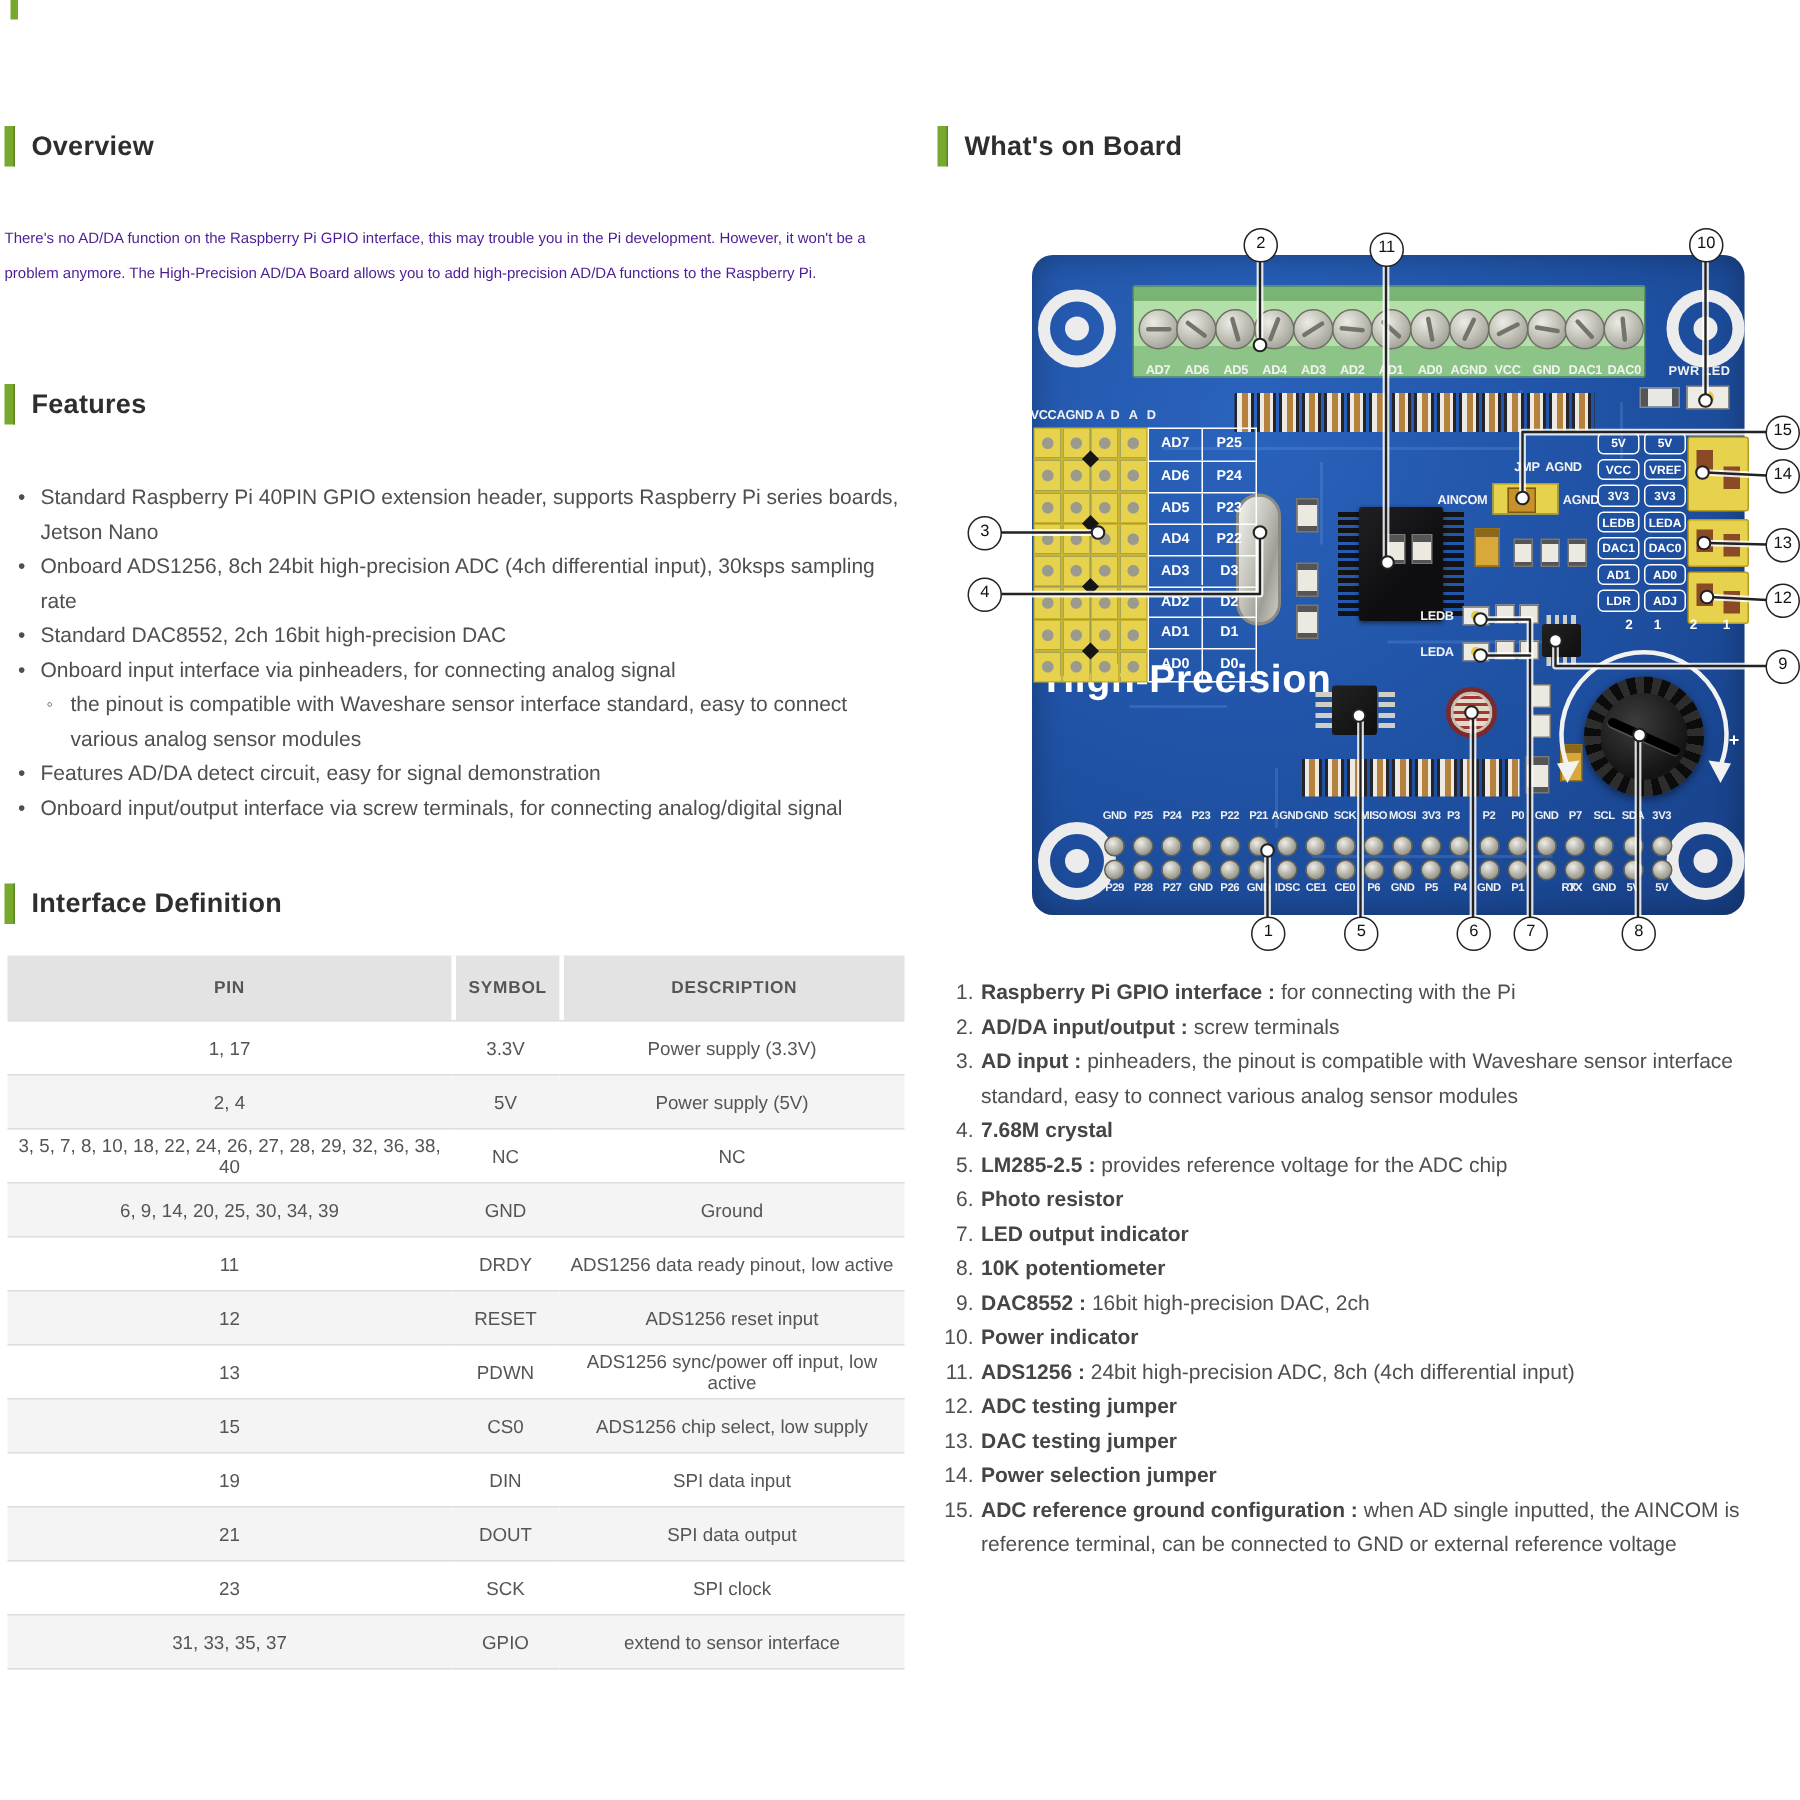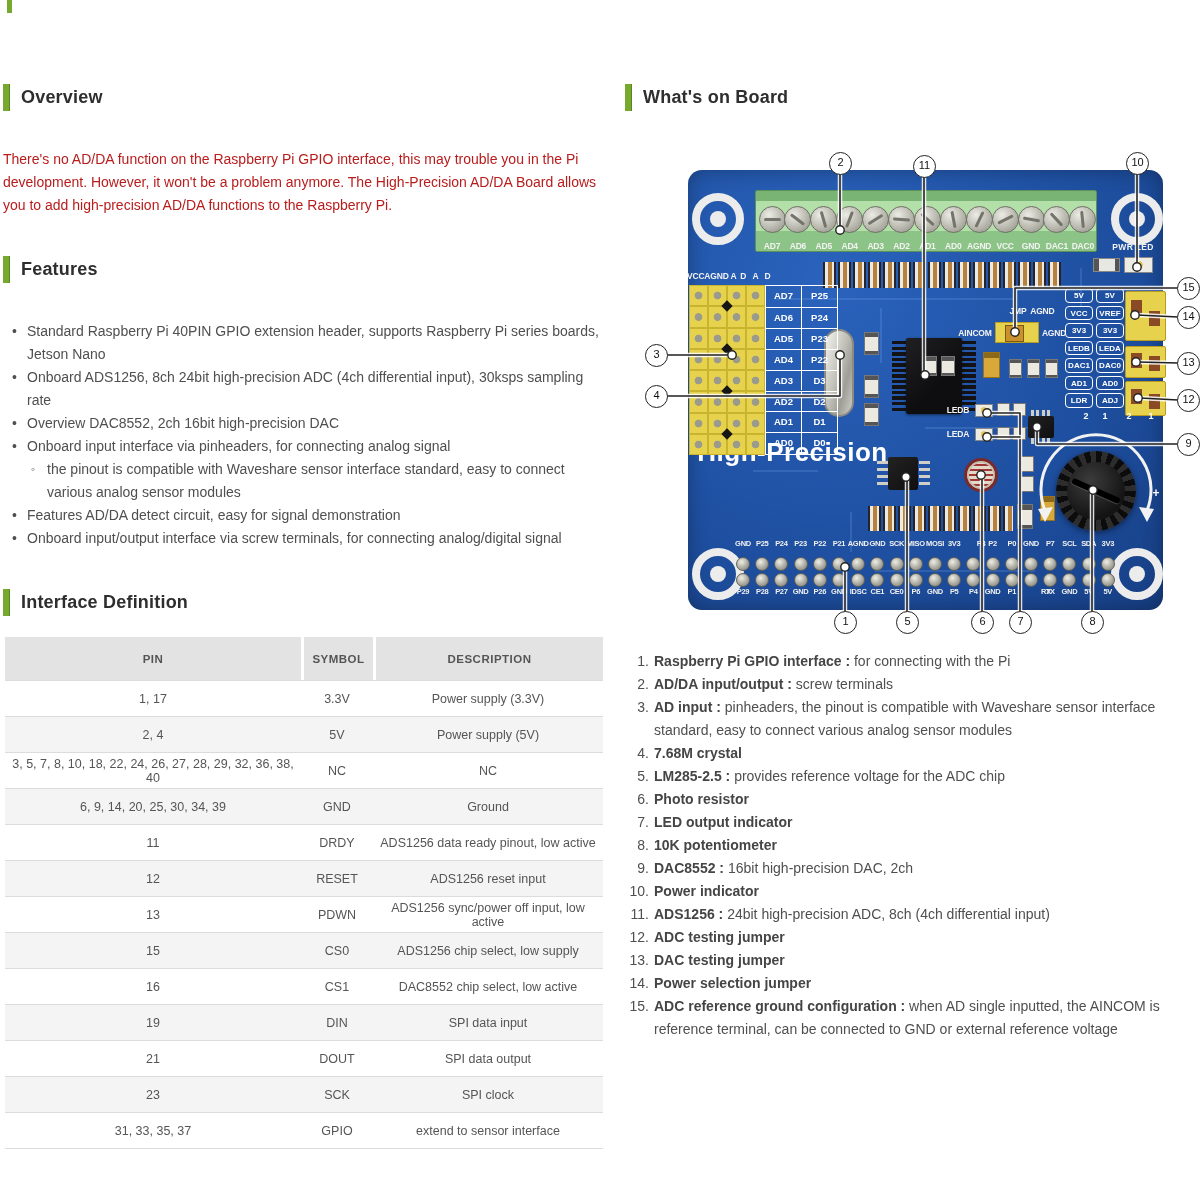--- a/index.html
+++ b/index.html
@@ -5,21 +5,21 @@
   body{margin:0;background:#fff}
   .page{position:relative;width:1200px;height:1200px;background:#fff;overflow:hidden;
         font-family:"Liberation Sans",sans-serif;color:#4f4f4f}
   .abs{position:absolute}
   
   .sec-head{position:absolute;display:flex;align-items:center;gap:11px}
   .sec-head .bar{width:6px;height:27px;background:#76a92d;border-right:1px solid #5b851e}
   .sec-head h2{margin:0;font-size:18px;font-weight:bold;color:#2e2e2e;letter-spacing:.2px}
   
   .col-left{position:absolute;left:3px;top:0;width:610px;height:1200px}
-  .para{position:absolute;left:0;top:148px;width:604px;margin:0;font-size:14px;line-height:23px;color:#b91c1c}
+  .para{position:absolute;left:0;top:148px;width:604px;margin:0;font-size:10px;line-height:23px;color:#4c1d95}
   #features-list{position:absolute;left:6px;top:320px;width:594px;margin:0;padding:0;list-style:none;
                  font-size:14px;line-height:23px;color:#4f4f4f}
   .fli{position:relative;padding-left:18px}
   .fli::before{content:"\2022";position:absolute;left:3px;color:#4f4f4f}
   .subul{margin:0;padding:0;list-style:none}
   .sli{position:relative;padding-left:20px}
   .sli::before{content:"\25E6";position:absolute;left:4px;font-size:12px;color:#4f4f4f}
   
   #pin-table{position:absolute;left:2px;top:637px;width:598px;border-collapse:separate;border-spacing:0;
              table-layout:fixed;text-align:center;color:#555}
@@ -64,21 +64,21 @@
     </div>
     <p class="para">There's no AD/DA function on the Raspberry Pi GPIO interface, this may trouble you in the Pi development. However, it won't be a problem anymore. The High-Precision AD/DA Board allows you to add high-precision AD/DA functions to the Raspberry Pi.</p>
 
     <div class="sec-head" style="left:0;top:256px">
       <span class="bar"></span>
       <h2>Features</h2>
     </div>
     <ul id="features-list">
         <li class="fli">Standard Raspberry Pi 40PIN GPIO extension header, supports Raspberry Pi series boards, Jetson Nano</li>
         <li class="fli">Onboard ADS1256, 8ch 24bit high-precision ADC (4ch differential input), 30ksps sampling rate</li>
-        <li class="fli">Overview DAC8552, 2ch 16bit high-precision DAC</li>
+        <li class="fli">Standard DAC8552, 2ch 16bit high-precision DAC</li>
         <li class="fli">Onboard input interface via pinheaders, for connecting analog signal<ul class="subul">
             <li class="sli">the pinout is compatible with Waveshare sensor interface standard, easy to connect various analog sensor modules</li>
           </ul></li>
         <li class="fli">Features AD/DA detect circuit, easy for signal demonstration</li>
         <li class="fli">Onboard input/output interface via screw terminals, for connecting analog/digital signal</li>
       </ul>
 
     <div class="sec-head" style="left:0;top:589px">
       <span class="bar"></span>
       <h2>Interface Definition</h2>
@@ -129,25 +129,20 @@
           </tr>
           <tr>
             <td>13</td>
             <td>PDWN</td>
             <td>ADS1256 sync/power off input, low active</td>
           </tr>
           <tr>
             <td>15</td>
             <td>CS0</td>
             <td>ADS1256 chip select, low supply</td>
-          </tr>
-          <tr>
-            <td>16</td>
-            <td>CS1</td>
-            <td>DAC8552 chip select, low active</td>
           </tr>
           <tr>
             <td>19</td>
             <td>DIN</td>
             <td>SPI data input</td>
           </tr>
           <tr>
             <td>21</td>
             <td>DOUT</td>
             <td>SPI data output</td>
@@ -510,21 +505,21 @@
         <div class="abs pin" style="left: 264.6px; top: 433px;"></div>
         <div class="abs blab7" style="left: 278.8px; top: 399px; width: 24px;">MISO</div>
         <div class="abs pin" style="left: 283.8px; top: 417px;"></div>
         <div class="abs pin" style="left: 283.8px; top: 433px;"></div>
         <div class="abs blab7" style="left: 298px; top: 399px; width: 24px;">MOSI</div>
         <div class="abs pin" style="left: 303px; top: 417px;"></div>
         <div class="abs pin" style="left: 303px; top: 433px;"></div>
         <div class="abs blab7" style="left: 317.2px; top: 399px; width: 24px;">3V3</div>
         <div class="abs pin" style="left: 322.2px; top: 417px;"></div>
         <div class="abs pin" style="left: 322.2px; top: 433px;"></div>
-        <div class="abs blab7" style="left: 344px; top: 399px; width: 24px; text-align: center;">P3</div>
+        <div class="abs blab7" style="left: 332px; top: 399px; width: 24px; text-align: center;">P3</div>
         <div class="abs pin" style="left: 341.4px; top: 417px;"></div>
         <div class="abs pin" style="left: 341.4px; top: 433px;"></div>
         <div class="abs blab7" style="left: 355.6px; top: 399px; width: 24px;">P2</div>
         <div class="abs pin" style="left: 360.6px; top: 417px;"></div>
         <div class="abs pin" style="left: 360.6px; top: 433px;"></div>
         <div class="abs blab7" style="left: 374.8px; top: 399px; width: 24px;">P0</div>
         <div class="abs pin" style="left: 379.8px; top: 417px;"></div>
         <div class="abs pin" style="left: 379.8px; top: 433px;"></div>
         <div class="abs blab7" style="left: 394px; top: 399px; width: 24px;">GND</div>
         <div class="abs pin" style="left: 399px; top: 417px;"></div>

